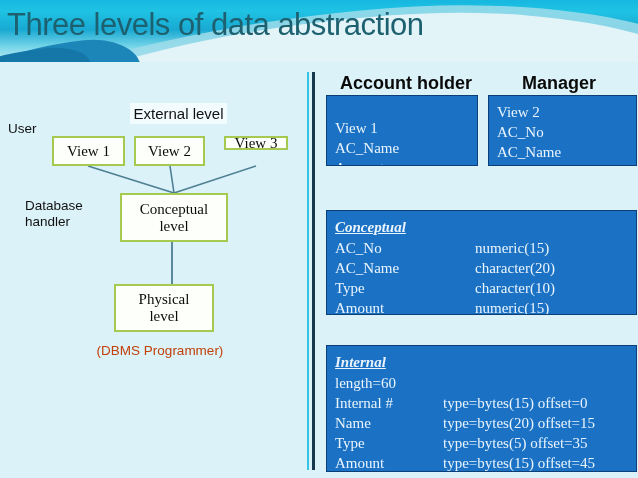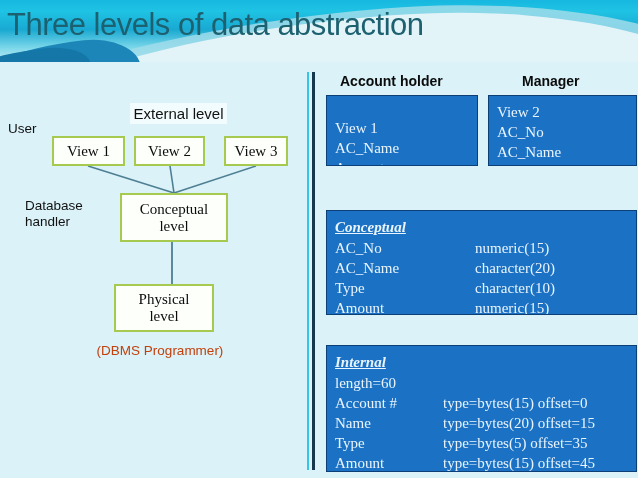--- a/index.html
+++ b/index.html
@@ -69,33 +69,33 @@
     position:absolute;background:#fdfffb;border:2px solid #a8c martian;
     border:2px solid #a6c94f;
     box-sizing:border-box;
     display:flex;align-items:center;justify-content:center;
     color:#0c0c0c;
     font-family:"Liberation Serif",serif;
     font-size:15px;line-height:17px;text-align:center;
   }
   .view1{left:52px;top:74px;width:73px;height:30px;}
   .view2{left:134px;top:74px;width:71px;height:30px;}
-  .view3{left:224px;top:74px;width:64px;height:30px;}
+  .view3{left:224px;top:74px;width:64px;height:14px;}
   .concept{left:120px;top:131px;width:108px;height:49px;}
   .physical{left:114px;top:222px;width:100px;height:48px;}
   svg.lines{position:absolute;left:0;top:0;width:300px;height:416px;}
 
   
   .divider-cyan{position:absolute;left:307px;top:72px;width:2px;height:398px;background:#35c6e6;}
   .divider-navy{position:absolute;left:312px;top:72px;width:3px;height:398px;background:#16384f;}
 
   
   .right{position:absolute;left:318px;top:62px;width:320px;height:416px;}
   .col-head{
-    position:absolute;color:#0b0b0b;font-size:14px;font-weight:bold;white-space:nowrap;
+    position:absolute;color:#0b0b0b;font-size:18px;font-weight:bold;white-space:nowrap;
     font-family:"Liberation Sans",sans-serif;
   }
   .head-account{left:22px;top:11px;}
   .head-manager{left:204px;top:11px;}
   .bluebox{
     position:absolute;background:#1b72c4;border:1px solid #0d3f77;
     box-sizing:border-box;color:#eaf4fd;
     font-family:"Liberation Serif",serif;
     font-size:15px;line-height:20px;
     padding:6px 8px;overflow:hidden;
@@ -194,21 +194,21 @@
         <span class="c2">numeric(15)</span>
       </div>
     </div>
 
     <div class="bluebox box-internal">
       <div><span class="sec-title">Internal</span></div>
       <div class="row row-int">
         <span class="c2">length=60</span>
       </div>
       <div class="row row-int">
-        <span class="c1">Account #</span>
+        <span class="c1">Internal #</span>
         <span class="c2">type=bytes(15) offset=0</span>
       </div>
       <div class="row row-int">
         <span class="c1">Name</span>
         <span class="c2">type=bytes(20) offset=15</span>
       </div>
       <div class="row row-int">
         <span class="c1">Type</span>
         <span class="c2">type=bytes(5) offset=35</span>
       </div>

